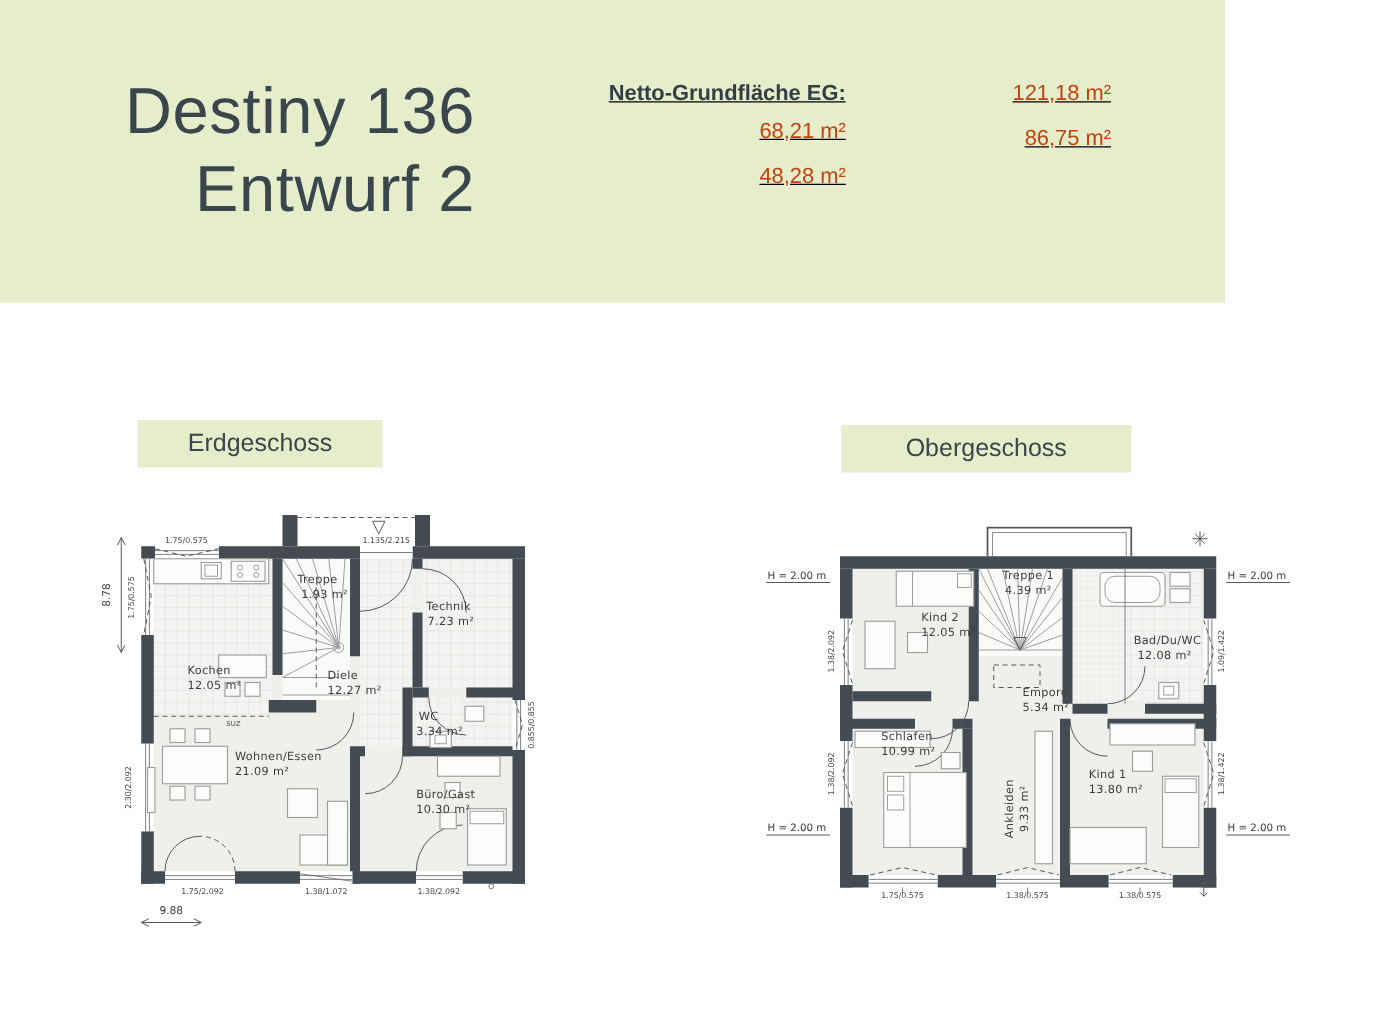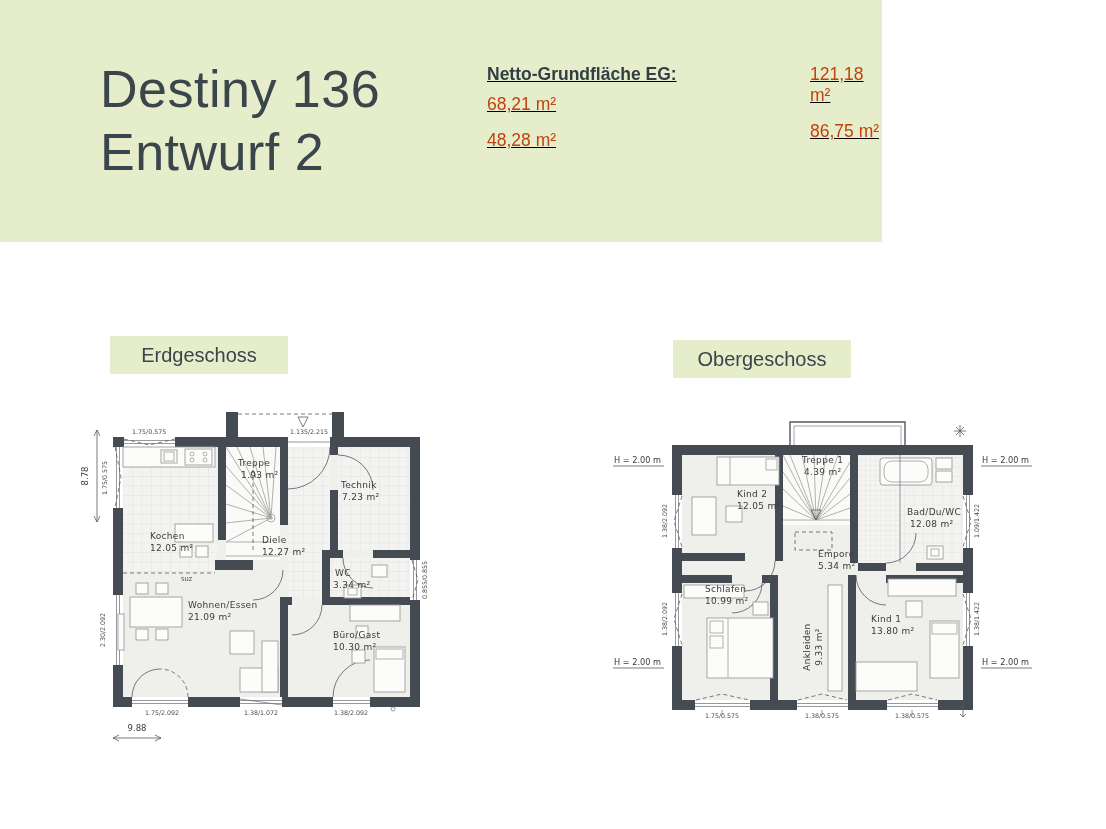--- a/index.html
+++ b/index.html
@@ -1,29 +1,29 @@
 <!DOCTYPE html>
 <html><head>
 <meta charset="utf-8">
 <style>
   html,body{margin:0;padding:0;background:#fff;}
   .page{position:relative;width:1106px;height:829px;background:#ffffff;overflow:hidden;
         font-family:"Liberation Sans",sans-serif;}
-  .header{position:absolute;left:0;top:0;width:882px;height:242px;background:#e6edca;}
+  .header{position:absolute;left:0;top:0;width:980px;height:242px;background:#e6edca;text-align:right;}
   .title{position:absolute;left:100px;top:58px;font-size:52px;font-weight:300;
          color:#3a454c;line-height:1.22;letter-spacing:.5px;}
   .stat-col{position:absolute;top:64px;text-decoration:underline;}
   .stat-col.c1{left:487px;}
   .stat-col.c2{left:810px;}
   .stat-label{font-weight:bold;font-size:17.5px;color:#323e44;margin-bottom:9px;}
   .stat-value{font-size:17.5px;color:#c2410c;margin-bottom:15px;}
   .floor-label{position:absolute;background:#e6edca;display:flex;align-items:center;
                justify-content:center;font-size:20px;color:#3a454c;}
-  .floor-label.eg{left:110px;top:336px;width:178px;height:38px;}
-  .floor-label.og{left:673px;top:340px;width:178px;height:38px;}
+  .floor-label.eg{left:110px;top:336px;width:196px;height:38px;}
+  .floor-label.og{left:673px;top:340px;width:232px;height:38px;}
   svg{position:absolute;}
   .wall{fill:#454b52;}
   .thin{stroke:#55595e;stroke-width:.8;fill:none;}
   .thin2{stroke:#6a6e72;stroke-width:.7;fill:none;}
   .dash{stroke:#55595e;stroke-width:.8;fill:none;stroke-dasharray:4 3;}
   .furn{fill:#fcfcfb;stroke:#9d9d9b;stroke-width:.9;}
   .furn2{fill:none;stroke:#9d9d9b;stroke-width:.8;}
   .win{fill:#ffffff;}
   .roomlabel{font-size:9px;fill:#3b3b39;font-family:"DejaVu Sans",sans-serif;letter-spacing:.3px;}
   .dim{font-size:6.3px;fill:#46464a;font-family:"DejaVu Sans",sans-serif;}

